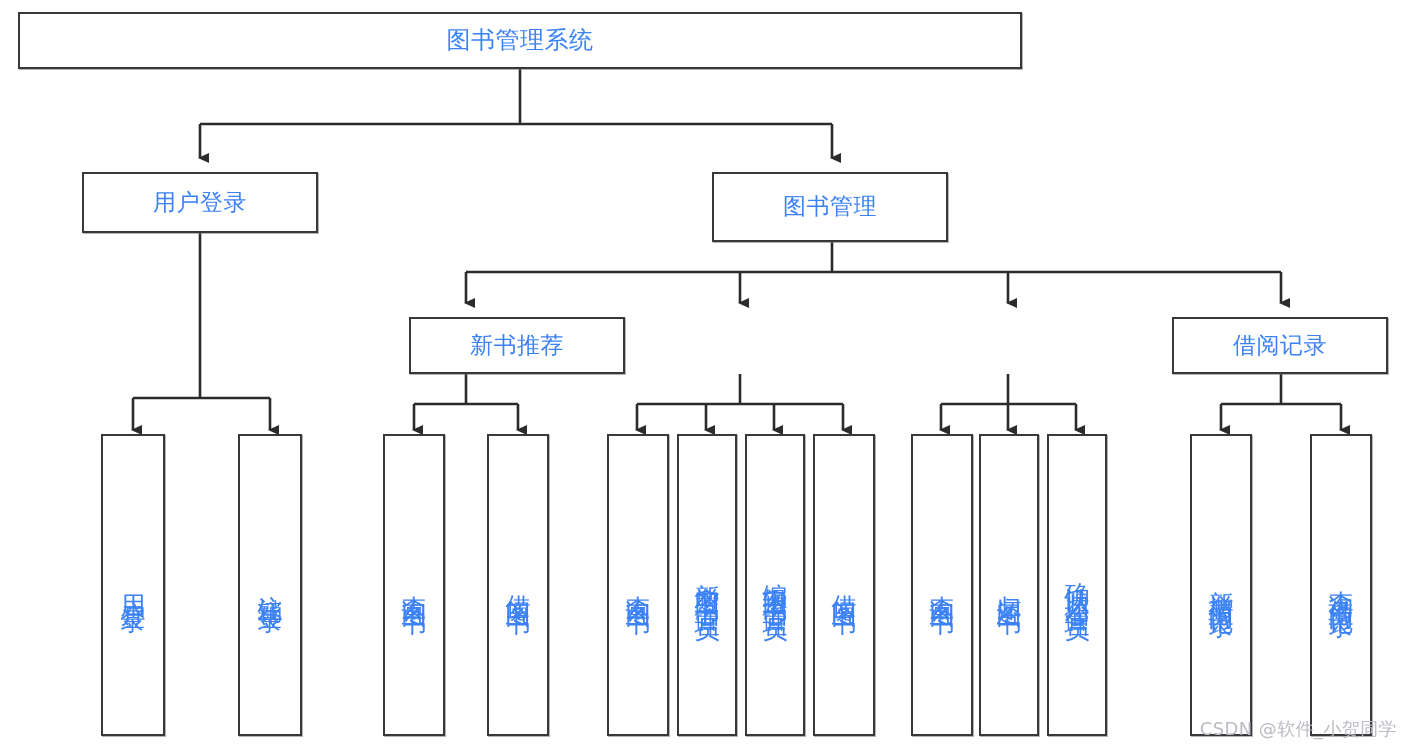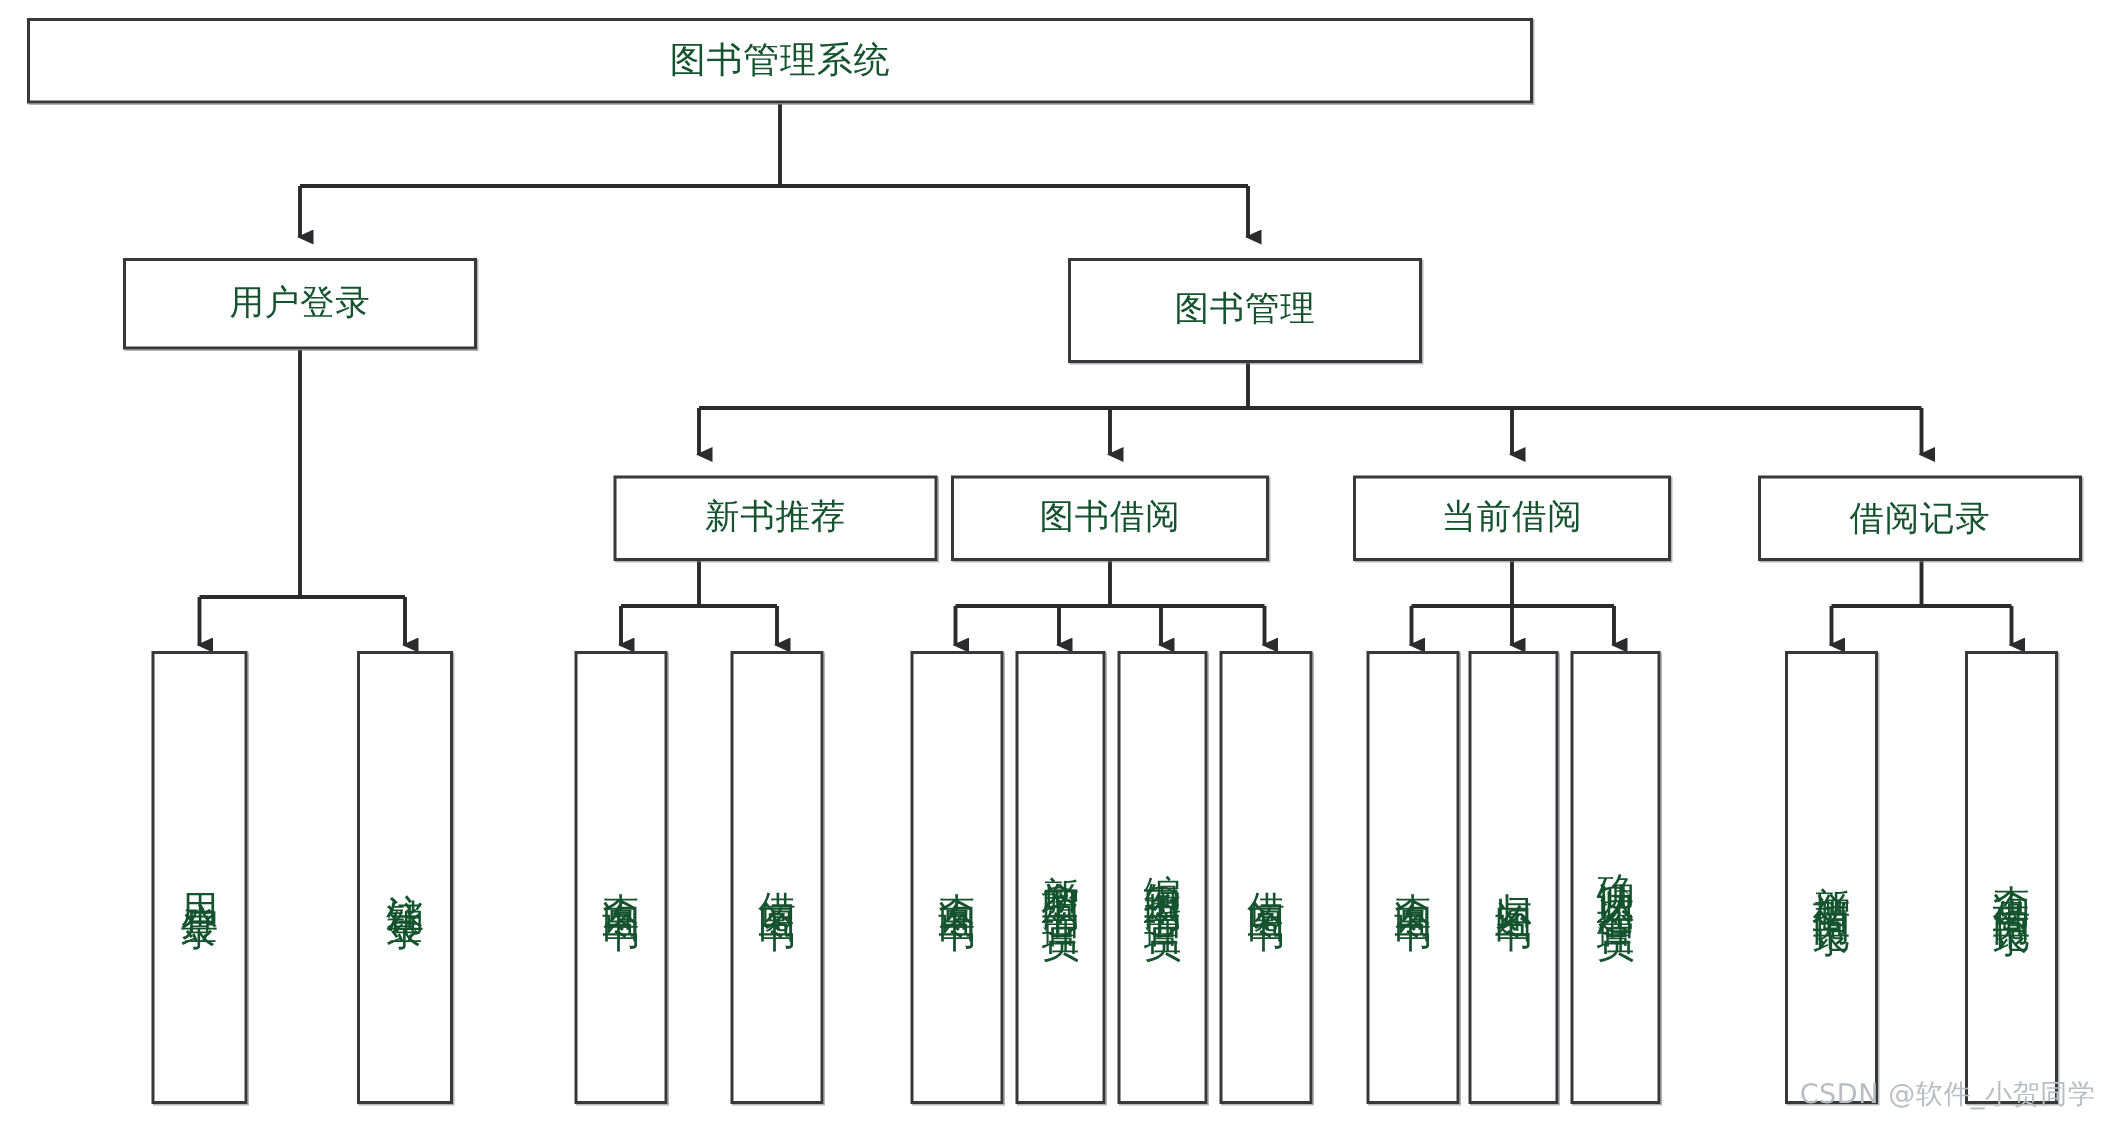--- a/index.html
+++ b/index.html
@@ -30,21 +30,21 @@
     position: absolute;
     box-sizing: border-box;
     background: #ffffff;
     border: 2px solid #38383a;
     display: flex;
     align-items: center;
     justify-content: center;
     box-shadow: 1px 1px 0 0 rgba(120,120,125,0.55);
   }
   .node .label {
-    color: #14532d;
+    color: #3b82f6;
     text-align: center;
     line-height: 1.18;
     white-space: pre;
   }
   
   .node.h .label {
     font-size: 23px;
     letter-spacing: 0.5px;
   }
   #node-root .label {
@@ -137,27 +137,21 @@
   </div>
 
   <div class="node h" id="node-book-manage" style="left:712px; top:172px; width:236px; height:70px;">
     <span class="label">图书管理</span>
   </div>
 
   <div class="node h" id="node-new-book-recommend" style="left:362px; top:317px; width:216px; height:57px;margin-left:47px;">
     <span class="label">新书推荐</span>
   </div>
 
-  <div class="node h" id="node-book-borrow" style="left:634px; top:317px; width:212px; height:57px;">
-    <span class="label">图书借阅</span>
-  </div>
-
-  <div class="node h" id="node-current-borrow" style="left:902px; top:317px; width:212px; height:57px;">
-    <span class="label">当前借阅</span>
-  </div>
+
 
   <div class="node h" id="node-borrow-record" style="left:1172px; top:317px; width:216px; height:57px;font-family:Liberation Serif, serif;">
     <span class="label">借阅记录</span>
   </div>
 
   <div class="node v" style="left:101px; top:434px; width:64px; height:302px;">
     <span class="label">用户登录</span>
   </div>
 
   <div class="node v" style="left:238px; top:434px; width:64px; height:302px;">

